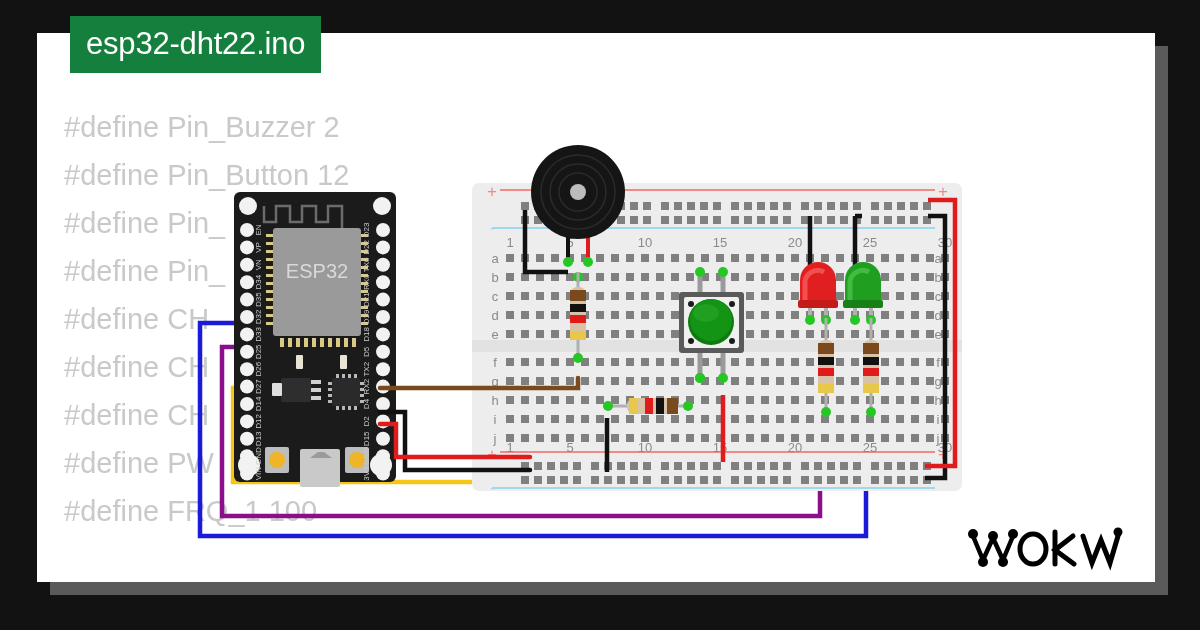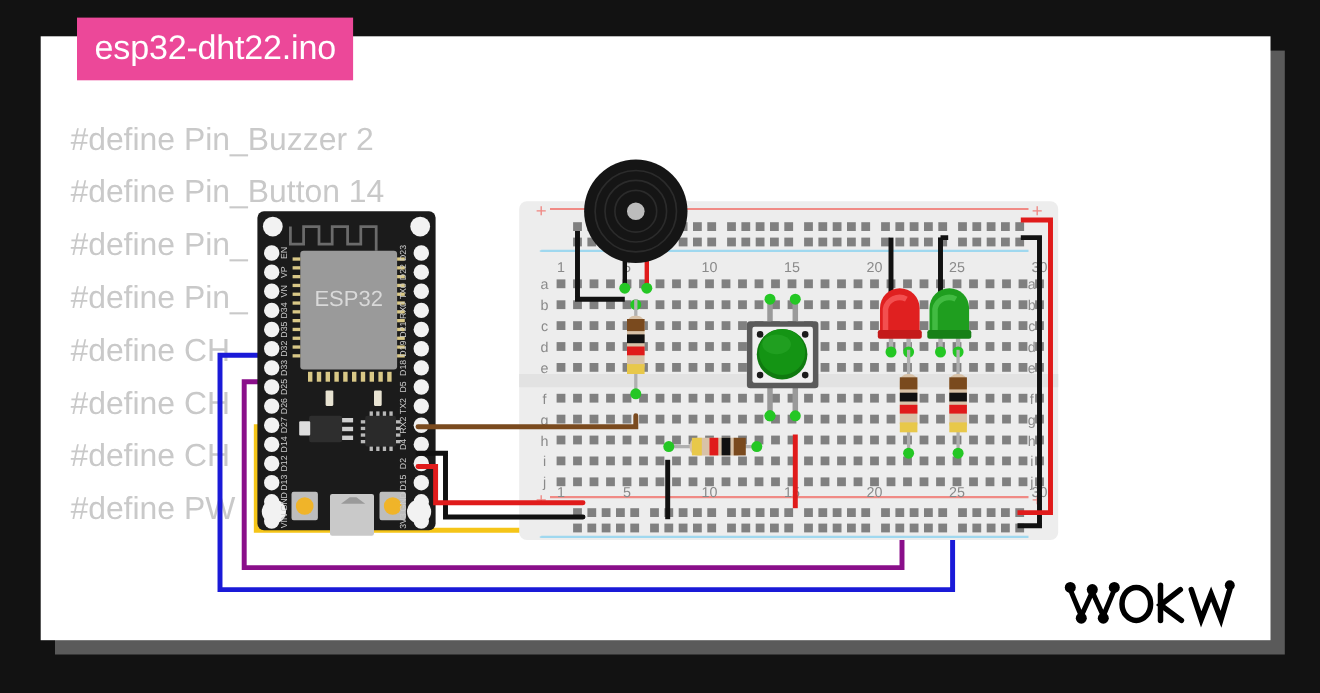--- a/index.html
+++ b/index.html
@@ -20,21 +20,21 @@
   .card {
     position: absolute; left: 37px; top: 33px;
     width: 1118px; height: 549px;
     background: #ffffff;
     overflow: hidden;
   }
 
   
   .title-badge {
     position: absolute; left: 70px; top: 16px;
-    background: #ec4899;
+    background: #15803d;
     color: #ffffff;
     font-size: 31px;
     line-height: 1;
     padding: 12px 16px 14px 16px;
     letter-spacing: -0.2px;
     white-space: nowrap;
     z-index: 40;
   }
 
   
@@ -67,27 +67,28 @@
 </head>
 <body>
 
 <div id="root">
 
   <div class="card-shadow"></div>
   <div class="card"></div>
 
   <div class="code">
     <div>#define Pin_Buzzer 2</div>
-    <div>#define Pin_Button 14</div>
+    <div>#define Pin_Button 12</div>
     <div>#define Pin_</div>
     <div>#define Pin_</div>
     <div>#define CH</div>
     <div>#define CH</div>
     <div>#define CH</div>
     <div>#define PW</div>
+    <div>#define FRQ_1 100</div>
   </div>
 
   <svg class="layer" id="bb-layer">
     <g>
       <rect x="472" y="183" width="490" height="308" rx="7" fill="#ededed"></rect>
 
       <line x1="500" y1="190" x2="935" y2="190" stroke="#f08a85" stroke-width="2"></line>
       <line x1="492" y1="228" x2="935" y2="228" stroke="#9fd8ef" stroke-width="2"></line>
       <text x="487" y="197" font-size="17" fill="#f08a85" font-family="Liberation Sans, sans-serif">+</text>
       <text x="938" y="197" font-size="17" fill="#f08a85" font-family="Liberation Sans, sans-serif">+</text>

